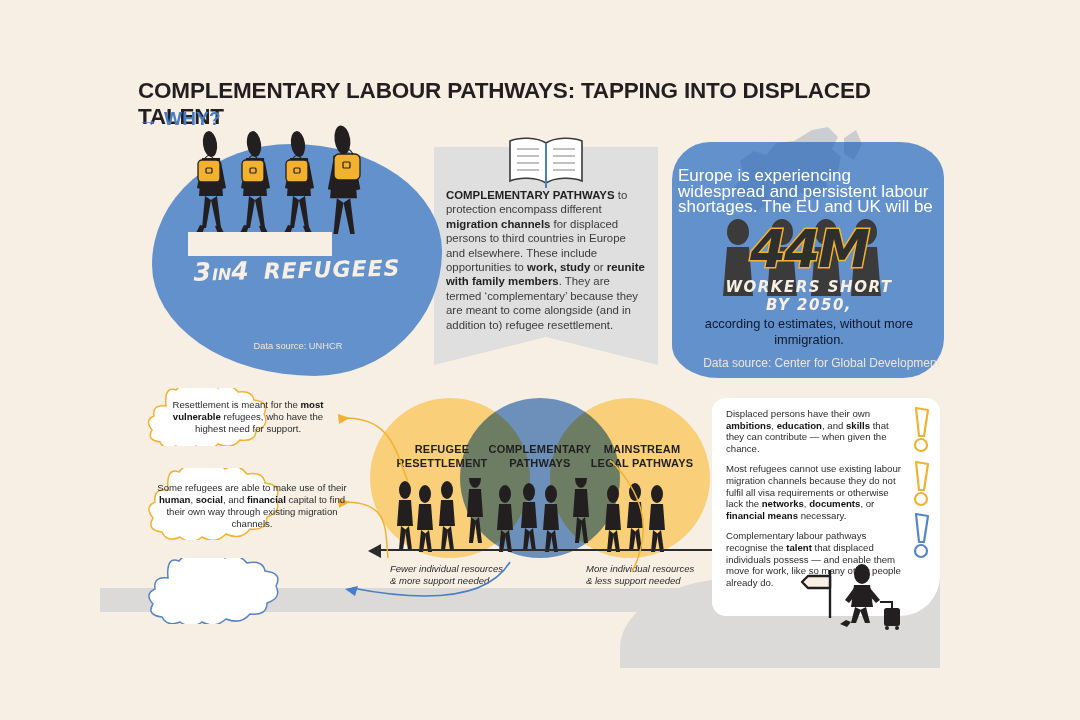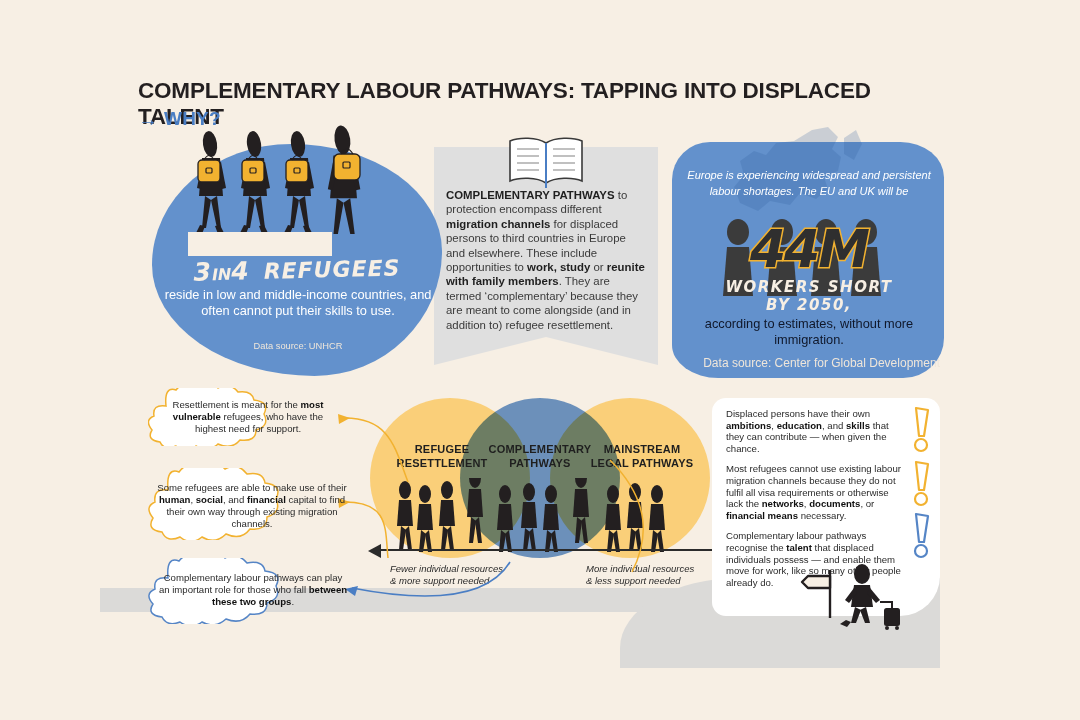--- a/index.html
+++ b/index.html
@@ -72,22 +72,22 @@
   #blob-left-body{
     left:160px;top:287px;width:276px;text-align:center;
     color:#fff;font-size:12.8px;line-height:15.5px;
   }
   #blob-left-source{
     left:160px;top:341px;width:276px;text-align:center;
     color:#EFE6DA;font-size:9.3px;
   }
 
   #blob-right-lead{
-    left:678px;top:168px;width:262px;text-align:center;
-    color:#fff;font-size:11px;line-height:15.5px;font-style:italic;
+    left:678px;top:168px;width:262px;text-align:left;
+    color:#fff;font-size:17px;line-height:15.5px;
   }
   #stat-44m{
     left:678px;top:222px;width:262px;text-align:center;
     font-family:"DejaVu Sans", sans-serif;
     font-size:52px;font-weight:bold;font-style:italic;letter-spacing:-2px;
     color:#2f2f2f;
     -webkit-text-stroke:3px #F2B230;
     paint-order:stroke fill;
     line-height:54px;
   }
@@ -234,21 +234,20 @@
         <rect x="104" y="40" width="6" height="5" rx="1"></rect>
         <rect x="153" y="34" width="7" height="6" rx="1"></rect>
       </g>
     </g>
   </svg>
   <div class="abs" id="platform-band"></div>
 
   <div class="abs" id="stat-3in4">
     <span>3</span><span class="small">IN</span><span>4</span><span class="word">REFUGEES</span>
   </div>
-  <div class="abs" id="blob-left-body">reside in low and middle-income countries, and often cannot put their skills to use.</div>
   <div class="abs" id="blob-left-source">Data source: UNHCR</div>
 
   <svg class="abs" id="book-icon" width="82" height="56" viewBox="0 0 82 56">
     <path d="M41 9 C32 3, 14 3, 5 7 L5 47 C14 43, 32 43, 41 49 Z" fill="#fff" stroke="#3a3a3a" stroke-width="1.6"></path>
     <path d="M41 9 C50 3, 68 3, 77 7 L77 47 C68 43, 50 43, 41 49 Z" fill="#fff" stroke="#3a3a3a" stroke-width="1.6"></path>
     <path d="M41 9 L41 49" stroke="#4A7EC4" stroke-width="2"></path>
     <g stroke="#8d8d8d" stroke-width="1.1" fill="none">
       <path d="M12 15 h22"></path>
         <path d="M12 22 h22"></path>
         <path d="M12 29 h22"></path>
@@ -425,21 +424,20 @@
          q17 2 17 -12 q15 -5 9 -18 q7 -14 -11 -16 q-2 -12 -18 -9 q-9 -12 -22 -5 q-11 -11 -24 -2 q-13 -7 -22 5
          q-13 -5 -11 18 z"></path>
   </svg>
   <div class="cloud-text" style="left:156px;top:482px;width:192px;"><span>Some refugees are able to make use of their </span><b>human</b><span>, </span><b>social</b><span>, and </span><b>financial</b><span> capital to find their own way through existing migration channels.</span></div>
 
   <svg class="abs cloud" style="left:148px;top:558px;" width="210" height="66" viewBox="0 0 210 66">
     <path fill="#FFFFFF" stroke="#5585C6" stroke-width="1.5" d="M20 20 q-15 -2 -13 11 q-11 5 -2 15 q-7 11 9 13 q5 10 18 5 q11 8 22 0 q13 7 24 -3 q15 6 24 -5
          q17 2 17 -11 q15 -5 9 -17 q7 -13 -11 -15 q-2 -11 -18 -8 q-9 -11 -22 -5 q-11 -10 -24 -2 q-13 -6 -22 5
          q-13 -5 -11 17 z"></path>
   </svg>
-  <div class="cloud-text" style="left:158px;top:572px;width:190px;"><span>Complementary labour pathways can play an important role for those who fall </span><b>between these two groups</b><span>.</span></div>
 
   <div class="abs" id="right-panel"></div>
   <div class="abs" id="right-panel-text">
       <p><span>Displaced persons have their own </span><b>ambitions</b><span>, </span><b>education</b><span>, and </span><b>skills</b><span> that they can contribute — when given the chance.</span></p>
       <p><span>Most refugees cannot use existing labour migration channels because they do not fulfil all visa requirements or otherwise lack the </span><b>networks</b><span>, </span><b>documents</b><span>, or </span><b>financial means</b><span> necessary.</span></p>
       <p><span>Complementary labour pathways recognise the </span><b>talent</b><span> that displaced individuals possess — and enable them move for work, like so many other people already do.</span></p>
     </div>
 
   <svg class="abs" id="excl-group" width="36" height="156" viewBox="0 0 36 156">
     <g fill="none" stroke="#F2B230" stroke-width="2.2" stroke-linejoin="round">

